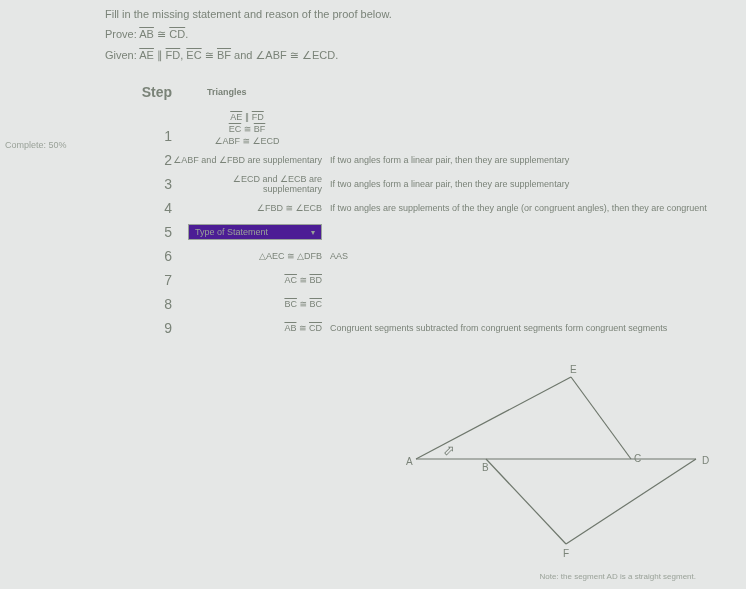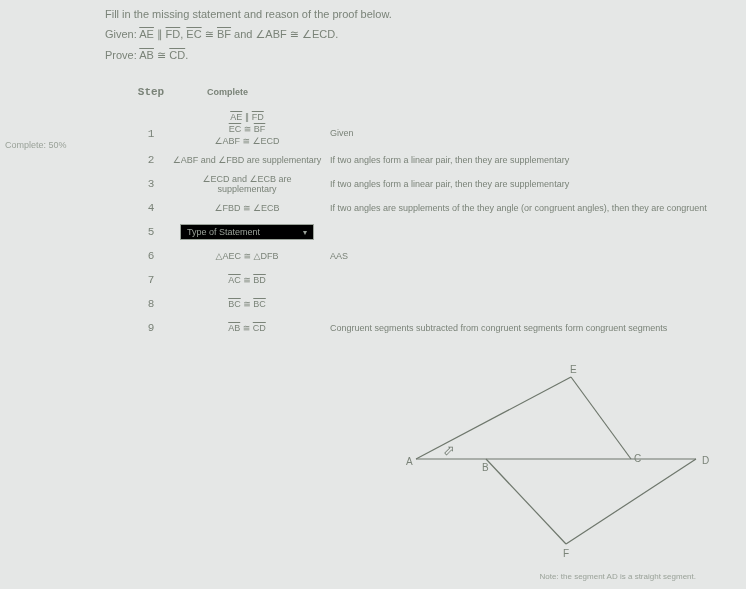--- a/index.html
+++ b/index.html
@@ -39,28 +39,27 @@
       min-height: 20px;
       padding: 2px 0;
     }
     .header-row {
       font-weight: bold;
       font-size: 10px;
       margin-bottom: 6px;
     }
     .step-col {
       width: 42px;
-      text-align: center;
-      font-size: 11px;
-      font-family: Liberation Mono, monospace;
+      text-align: right;
+      font-size: 14px;
     }
     .statement-col {
       width: 150px;
       font-size: 9px;
-      text-align: center;
+      text-align: right;
     }
     .reason-col {
       flex: 1;
       font-size: 9px;
       padding-left: 8px;
     }
     .given-block .statement-col {
       display: flex;
       flex-direction: column;
       align-items: center;
@@ -68,21 +67,21 @@
     }
     .given-block {
       align-items: flex-start;
     }
     .given-block .step-col,
     .given-block .reason-col {
       padding-top: 16px;
     }
     .dropdown {
       border: 1px solid #9aa299;
-      background: #000000;
+      background: #4c1d95;
       padding: 2px 6px;
       font-size: 9px;
       color: #9aa299;
       display: inline-flex;
       align-items: center;
       justify-content: space-between;
       width: 120px;
     }
     .dropdown-arrow {
       font-size: 8px;
@@ -121,45 +120,44 @@
       stroke: #6e776c;
       stroke-width: 1.2;
     }
   </style>
 </head>
 <body>
 
 <div class="header">
   <div class="header-line">Fill in the missing statement and reason of the proof below.</div>
   <div class="header-line">
+    <span>Prove: </span>
+    <span><span class="overline">AB</span> ≅ <span class="overline">CD</span>.</span>
+  </div>
+  <div class="header-line">
     <span>Given: </span>
     <span><span class="overline">AE</span> ∥ <span class="overline">FD</span>, <span class="overline">EC</span> ≅ <span class="overline">BF</span> and ∠ABF ≅ ∠ECD.</span>
-  </div>
-  <div class="header-line">
-    <span>Prove: </span>
-    <span><span class="overline">AB</span> ≅ <span class="overline">CD</span>.</span>
   </div>
 </div>
 
 <div class="complete-badge">Complete: 50%</div>
 
 <div class="proof-table">
   <div class="row header-row">
     <div class="step-col">Step</div>
-    <div class="statement-col" style="text-align:left;padding-left:35px;">Complete</div>
+    <div class="statement-col" style="text-align:left;padding-left:35px;">Triangles</div>
   </div>
 
   <div class="row given-block">
     <div class="step-col">1</div>
     <div class="statement-col">
       <span><span class="overline">AE</span> ∥ <span class="overline">FD</span></span>
       <span><span class="overline">EC</span> ≅ <span class="overline">BF</span></span>
       <span>∠ABF ≅ ∠ECD</span>
     </div>
-    <div class="reason-col">Given</div>
   </div>
 
   <div class="row">
     <div class="step-col">2</div>
     <div class="statement-col">∠ABF and ∠FBD are supplementary</div>
     <div class="reason-col">If two angles form a linear pair, then they are supplementary</div>
   </div>
 
   <div class="row">
     <div class="step-col">3</div>

